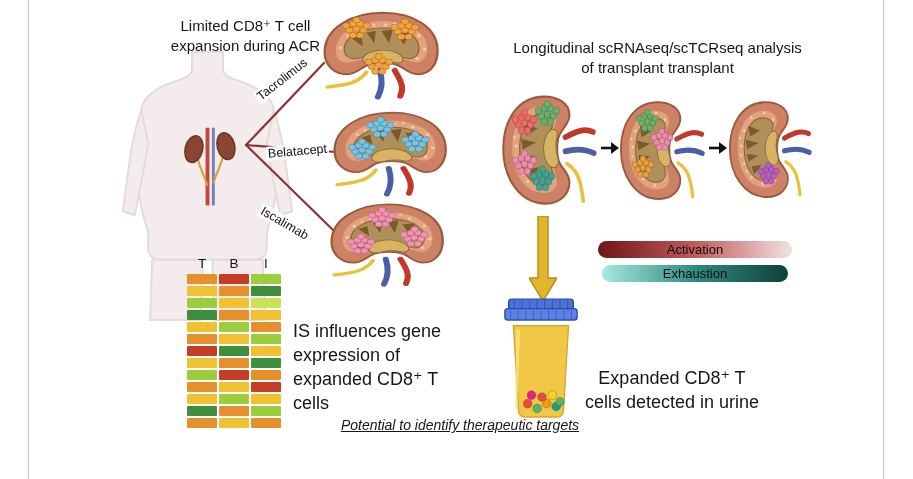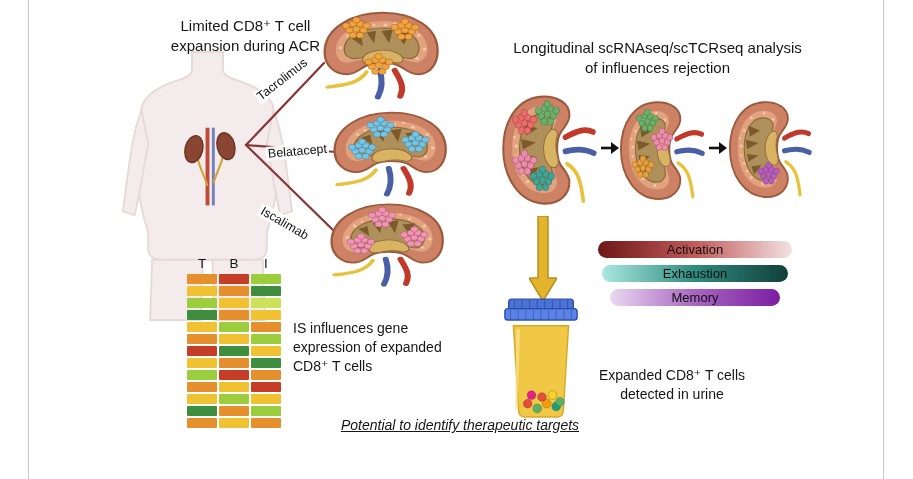--- a/index.html
+++ b/index.html
@@ -7,21 +7,21 @@
   #canvas {
     position:relative; width:913px; height:479px; background:#ffffff;
     font-family:"Liberation Sans","DejaVu Sans",sans-serif; color:#161616;
   }
   .abs { position:absolute; }
   .frame {
     left:28px; top:0; width:856px; height:479px;
     border-left:1px solid #c9c9c9; border-right:1px solid #c9c9c9;
   }
   .title { font-size:15px; font-weight:500; text-align:center; line-height:1.32; z-index:6; }
-  .caption { font-size:14px; font-weight:500; line-height:1.34; z-index:6; }
+  .caption { font-size:18px; font-weight:500; line-height:1.34; z-index:6; }
   .drug-label {
     font-size:12.5px; font-weight:500; color:#111;
     background:rgba(255,255,255,0.92); padding:0 2px; white-space:nowrap;
     transform-origin:left center; z-index:5;
   }
   .kidney { z-index:4; }
   .kidney svg { display:block; width:100%; height:100%; }
   .heatmap { z-index:5; }
   .hm-header { display:flex; gap:2px; margin-bottom:3px; }
   .hm-header span { width:30px; text-align:center; font-size:13.5px; font-weight:500; }
@@ -306,21 +306,21 @@
         <div class="hm-row">
           <div class="hm-cell" style="background: rgb(229, 144, 44);"></div>
           <div class="hm-cell" style="background: rgb(240, 194, 50);"></div>
           <div class="hm-cell" style="background: rgb(229, 144, 44);"></div>
         </div>
       </div>
   </div>
 
   <div class="abs caption" style="left:293px; top:319px; width:152px;">IS influences gene expression of expanded CD8⁺ T cells</div>
 
-  <div class="abs title" style="left:505px; top:38px; width:305px;">Longitudinal scRNAseq/scTCRseq analysis of influences rejection</div>
+  <div class="abs title" style="left:505px; top:38px; width:305px;">Longitudinal scRNAseq/scTCRseq analysis of transplant transplant</div>
 
   <div class="abs kidney" style="left:500px; top:93px; width:98px; height:115px;">
       <svg viewBox="0 0 120 130" preserveAspectRatio="none">
         <use href="#kidney-art"></use>
         <g>
           <circle cx="30" cy="34" r="4" fill="#ef6a6a" stroke="rgba(60,30,20,0.35)" stroke-width="0.8"></circle>
           <circle cx="37.5" cy="36" r="4" fill="#ef6a6a" stroke="rgba(60,30,20,0.35)" stroke-width="0.8"></circle>
           <circle cx="22.5" cy="36" r="4" fill="#ef6a6a" stroke="rgba(60,30,20,0.35)" stroke-width="0.8"></circle>
           <circle cx="33.8" cy="27.5" r="4" fill="#ef6a6a" stroke="rgba(60,30,20,0.35)" stroke-width="0.8"></circle>
           <circle cx="26.2" cy="27.5" r="4" fill="#ef6a6a" stroke="rgba(60,30,20,0.35)" stroke-width="0.8"></circle>
@@ -434,23 +434,20 @@
         </g>
       </svg>
     </div>
 
   <div class="abs legend" style="left:597px; top:241px;">
     <div class="legend-bar" style="width: 194px; background: linear-gradient(to right, rgb(110, 22, 22), rgb(194, 90, 90), rgb(242, 226, 226));">
       <span>Activation</span>
     </div>
     <div class="legend-bar" style="width: 186px; background: linear-gradient(to right, rgb(168, 232, 224), rgb(46, 139, 128), rgb(18, 63, 58)); text-align: right;">
       <span>Exhaustion</span>
-    </div>
-    <div class="legend-bar" style="width: 170px; background: linear-gradient(to right, rgb(232, 216, 240), rgb(168, 101, 192), rgb(123, 31, 162));">
-      <span>Memory</span>
     </div>
   </div>
 
   <svg class="abs" style="left:529px; top:216px; z-index:3;" width="28" height="86" viewBox="0 0 28 86">
     <path d="M9,0 L19,0 L19,62 L28,62 L14,85 L0,62 L9,62 Z" fill="#e3b52e" stroke="#b8901e" stroke-width="1.5" stroke-linejoin="round"></path>
   </svg>
 
   <svg class="abs" style="left:503px; top:296px; z-index:4;" width="76" height="126" viewBox="0 0 80 130">
     <path d="M11,30 L69,30 L63.5,120 Q63,126 57,126 L23,126 Q17,126 16.5,120 Z" fill="#f0c845" stroke="#d8a82a" stroke-width="1.5"></path>
     <path d="M14,34 L18,34 L15,118 L13,118 Z" fill="#fae08a" opacity="0.8"></path>

